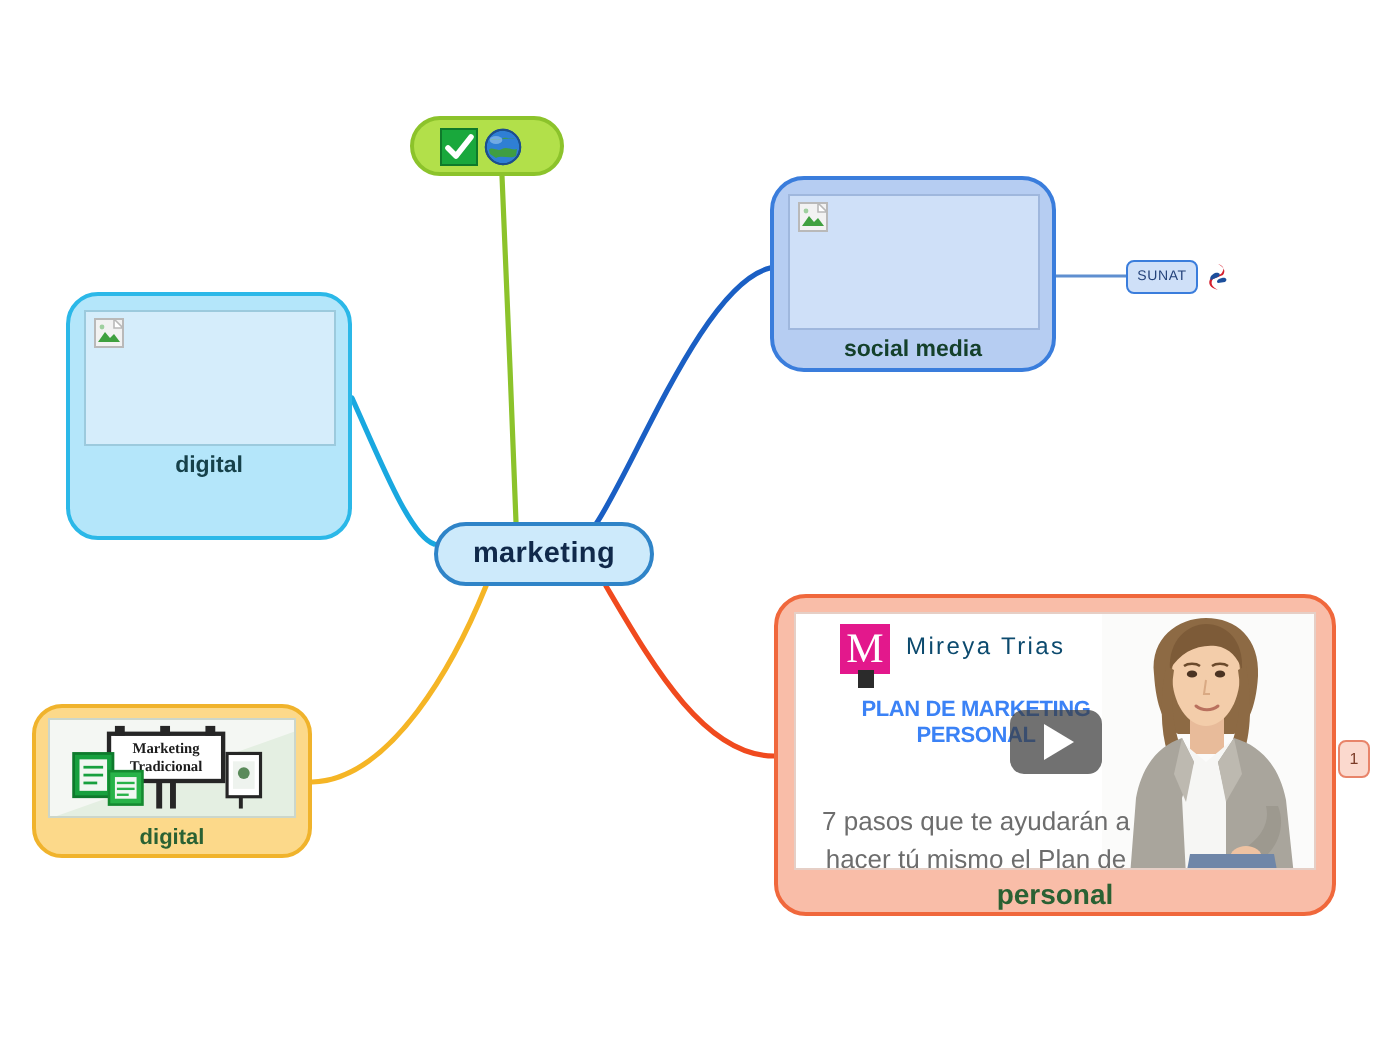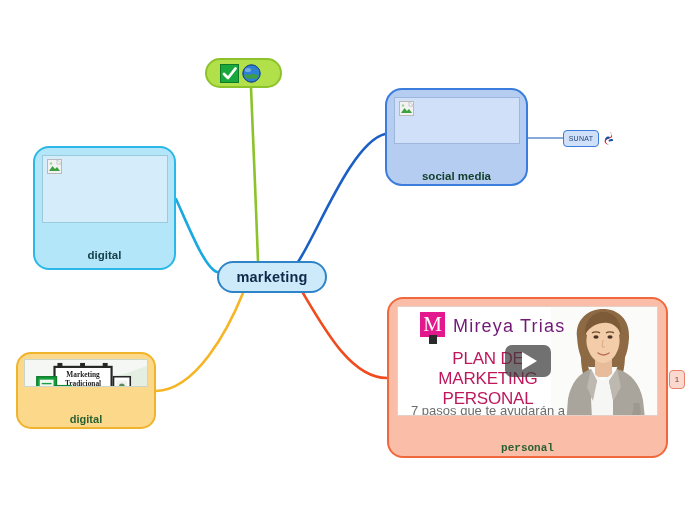--- a/index.html
+++ b/index.html
@@ -23,21 +23,20 @@
   #edges {
     position: absolute;
     left: 0; top: 0;
     width: 696px;
     height: 520px;
     pointer-events: none;
   }
   .node {
     position: absolute;
     box-sizing: border-box;
-    gap: 22px;
   }
   
   #node-root {
     left: 217px; top: 261px;
     width: 110px; height: 32px;
     background: #cdeafb;
     border: 2px solid #2f84c8;
     border-radius: 16px;
     display: flex;
     align-items: center;
@@ -121,21 +120,21 @@
     background: #f9bda8;
     border: 2px solid #f0683c;
     border-radius: 16px;
     padding: 7px 7px 0 7px;
   }
   #node-personal .thumb {
     width: 261px; height: 131px;
     background: #ffffff;
     border: 1px solid #e6cfc6;
   }
-  #node-personal .caption { color: #2a6133; font-size: 11px; font-family: Liberation Mono, monospace; }
+  #node-personal .caption { color: #2a6133; font-size: 14px; }
   
   #node-sunat {
     left: 563px; top: 130px;
     width: 36px; height: 17px;
     background: #cfe0f8;
     border: 1px solid #3a7ddc;
     border-radius: 4px;
     display: flex;
     align-items: center;
     justify-content: center;
@@ -212,31 +211,31 @@
   }
   .slide .logo-stem {
     position: absolute;
     left: 31px; top: 28px;
     width: 8px; height: 9px;
     background: #2b2b2b;
   }
   .slide .brand {
     position: absolute;
     left: 55px; top: 9px;
-    font-size: 18px;
-    color: #701a75;
+    font-size: 12px;
+    color: #0c4a6e;
     letter-spacing: 1.2px;
   }
   .slide .slide-title {
     position: absolute;
     left: 10px; top: 42px;
     width: 160px;
-    font-size: 17px;
-    font-weight: normal;
-    color: #be185d;
+    font-size: 11px;
+    font-weight: bold;
+    color: #3b82f6;
     line-height: 1.18;
     text-align: center;
     letter-spacing: -0.2px;
   }
   .slide .slide-sub {
     position: absolute;
     left: 12px; top: 95px;
     width: 156px;
     font-size: 13px;
     color: #6d6d6d;

